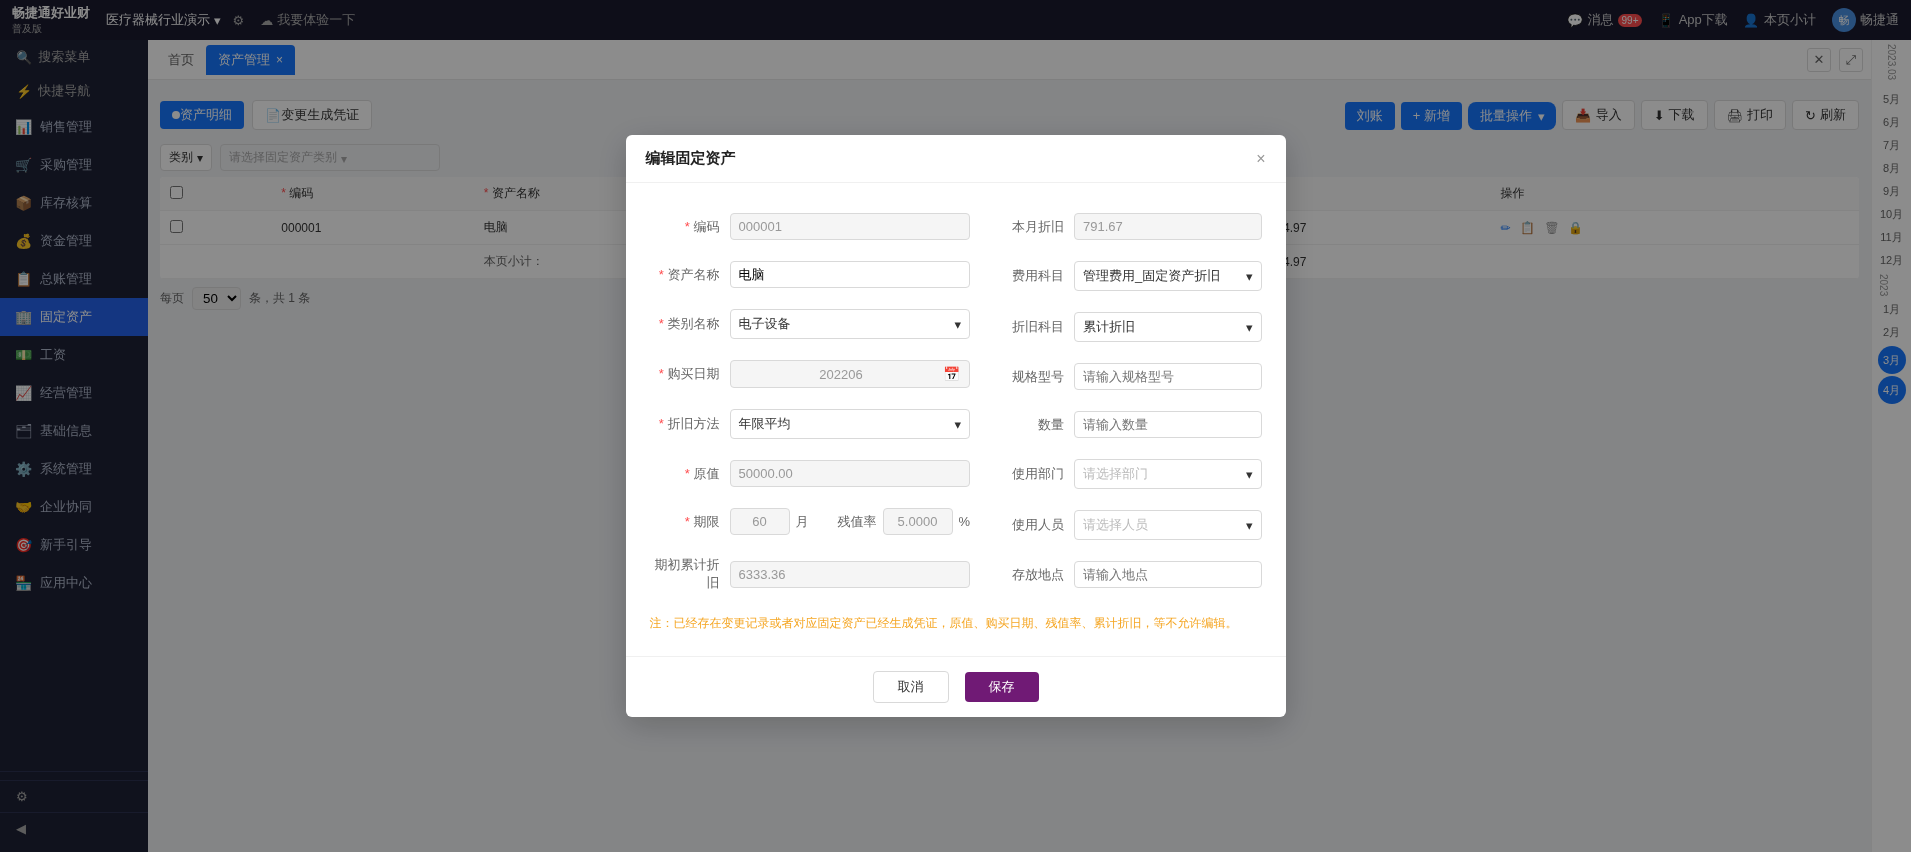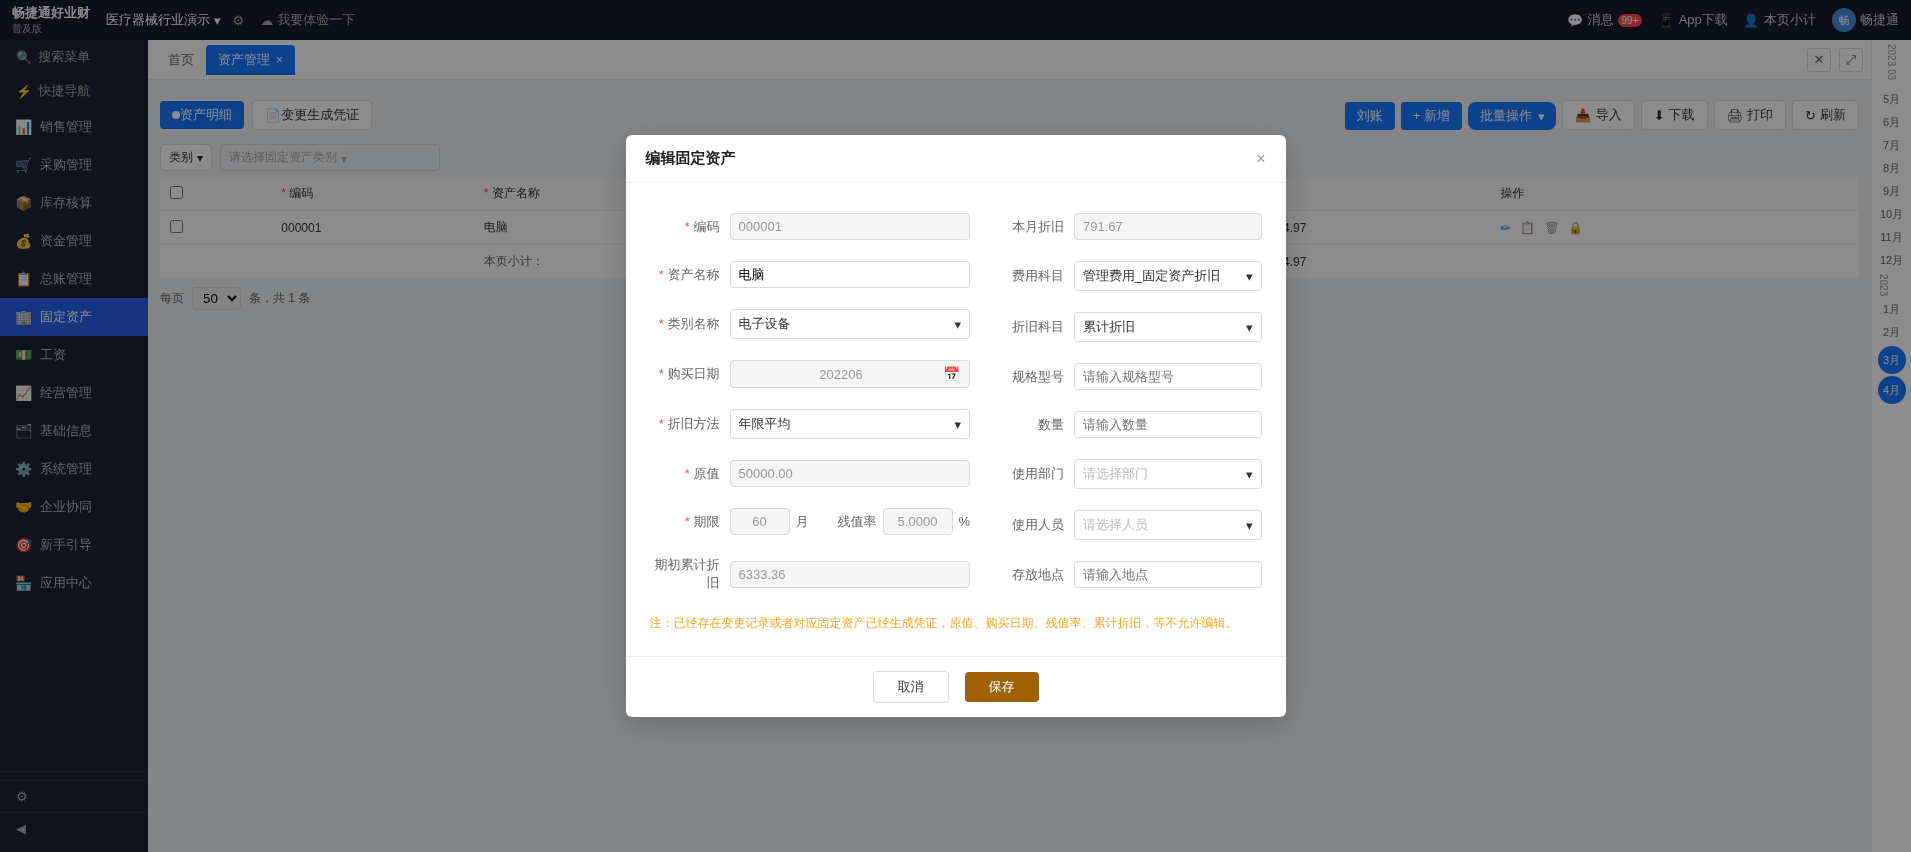--- a/index.html
+++ b/index.html
@@ -80,21 +80,21 @@
     .form-input.disabled { background: #f5f5f5; color: #999; }
     .form-select { border: 1px solid #d9d9d9; border-radius: 4px; padding: 5px 8px; font-size: 13px; width: 100%; background: #fff; display: flex; align-items: center; justify-content: space-between; cursor: pointer; }
     .form-select-placeholder { color: #bbb; }
     .inline-group { display: flex; align-items: center; gap: 6px; }
     .inline-unit { color: #666; font-size: 13px; white-space: nowrap; }
     .inline-input-sm { border: 1px solid #d9d9d9; border-radius: 4px; padding: 5px 8px; font-size: 13px; width: 60px; text-align: center; }
     .inline-input-rate { border: 1px solid #d9d9d9; border-radius: 4px; padding: 5px 8px; font-size: 13px; width: 70px; text-align: center; }
     .cal-icon { color: #999; cursor: pointer; font-size: 14px; }
 
     .btn-cancel { background: #fff; color: #333; border: 1px solid #d9d9d9; border-radius: 4px; padding: 6px 24px; cursor: pointer; font-size: 13px; }
-    .btn-save { background: #a16207; color: #fff; border: none; border-radius: 4px; padding: 6px 24px; cursor: pointer; font-size: 13px; }
+    .btn-save { background: #701a75; color: #fff; border: none; border-radius: 4px; padding: 6px 24px; cursor: pointer; font-size: 13px; }
 
     
     .pagination { display: flex; align-items: center; gap: 8px; padding: 8px 0; font-size: 12px; color: #666; }
     .page-select { border: 1px solid #ddd; border-radius: 4px; padding: 2px 6px; }
 
     .table-wrapper { background: #fff; border-radius: 4px; overflow: hidden; }
 
     
     ::-webkit-scrollbar { width: 6px; height: 6px; }
     ::-webkit-scrollbar-thumb { background: #ccc; border-radius: 3px; }

